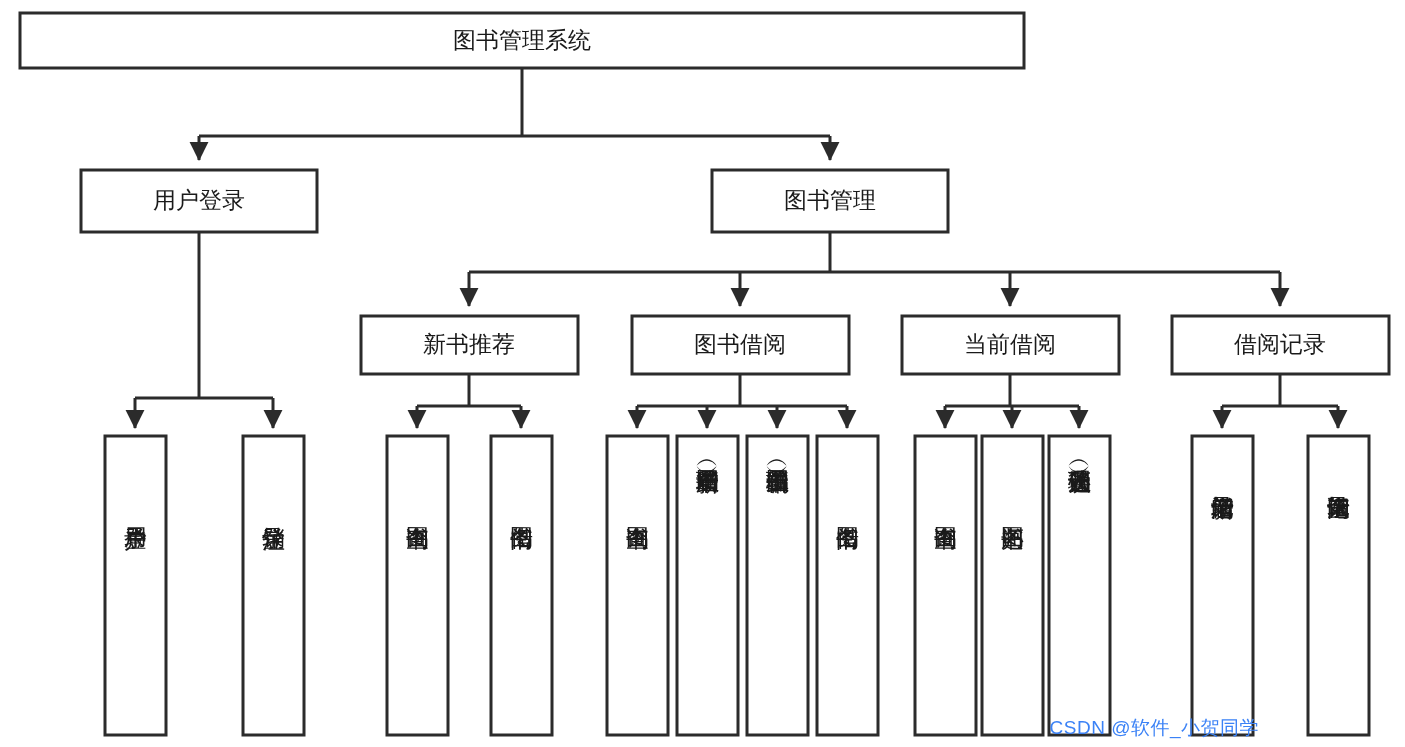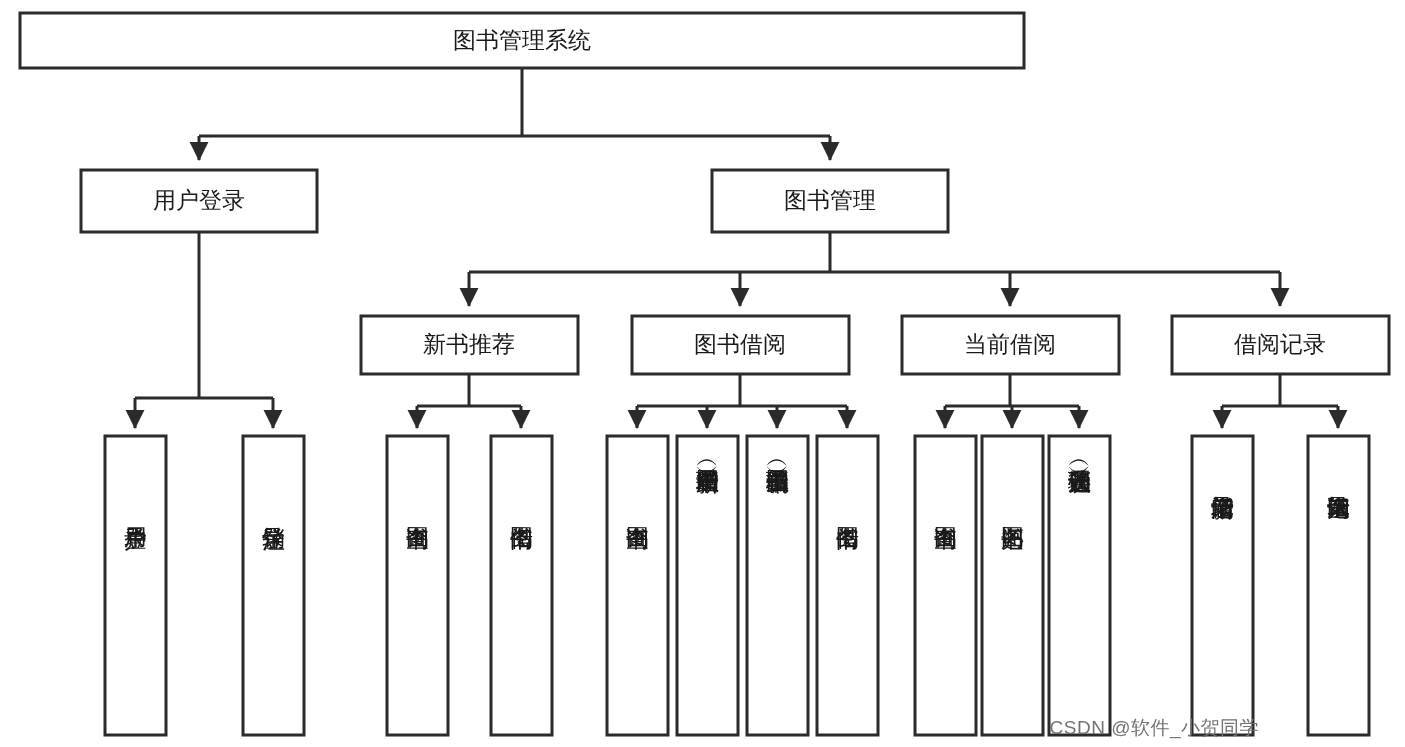--- a/index.html
+++ b/index.html
@@ -53,21 +53,21 @@
     text-anchor: middle;
     writing-mode: vertical-rl;
     glyph-orientation-vertical: 0;
   }
   .watermark {
     position: absolute;
     right: 14px;
     bottom: 6px;
     font-family: "Liberation Sans", "DejaVu Sans", sans-serif;
     font-size: 19px;
-    color: #737373;
+    color: #3b82f6;
     letter-spacing: 0.5px;
     white-space: nowrap;
     pointer-events: none;
   }
 </style>
 </head>
 <body>
 
 <div id="diagram-root">
 

